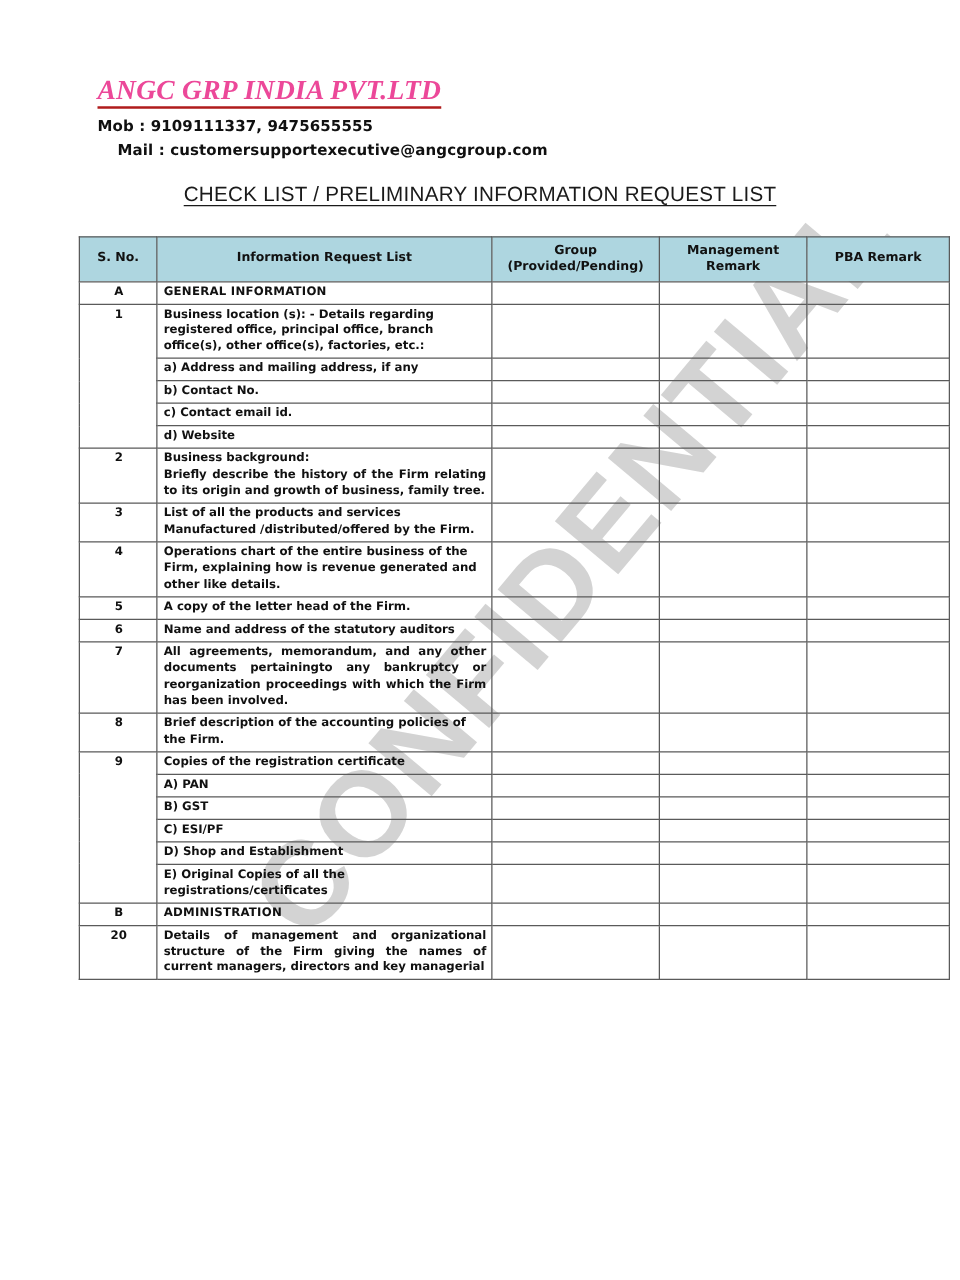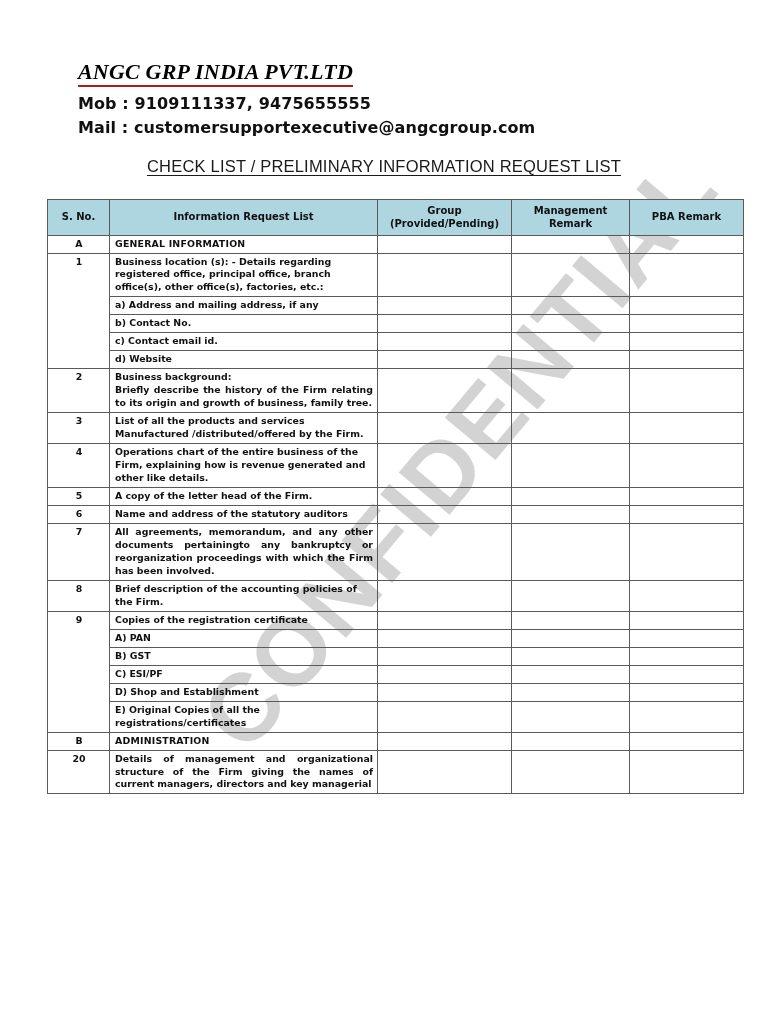--- a/index.html
+++ b/index.html
@@ -88,37 +88,38 @@
   }
   .lh-text {
     padding-left: 4px;
     padding-top: 26px;
   }
   .company-name {
     font-family: "Liberation Serif", serif;
     font-style: italic;
     font-weight: bold;
     font-size: 22px;
-    color: #000000;
+    color: #ec4899;
     letter-spacing: 0.2px;
     border-bottom: 2px solid #b01c1c;
     display: inline-block;
     line-height: 1.12;
     padding-bottom: 0px;
   }
   .contact-line {
     font-family: "DejaVu Sans", sans-serif;
-    font-size: 16px;
+    font-size: 12px;
     font-weight: bold;
     color: #101010;
     margin-top: 7px;
     letter-spacing: 0.1px;
   }
   .contact-line.second {
     margin-top: 5px;
+    margin-left: 16px;
   }
 
   
   .doc-title {
     position: relative;
     z-index: 10;
     text-align: center;
     margin-top: 18px;
   }
   .doc-title .t-line {
@@ -137,20 +138,21 @@
   .table-wrap {
     position: relative;
     z-index: 10;
     margin: 20px 25px 0 47px;
   }
   table.checklist {
     border-collapse: collapse;
     width: 696px;
     table-layout: fixed;
     background: transparent;
+    margin-left: 16px;
   }
   table.checklist td, table.checklist th {
     border: 1px solid #5a5a5a;
     vertical-align: top;
     padding: 2px 4px 2px 5px;
     font-family: "DejaVu Sans", sans-serif;
     font-size: 9.4px;
     font-weight: bold;
     color: #111111;
     line-height: 1.38;

